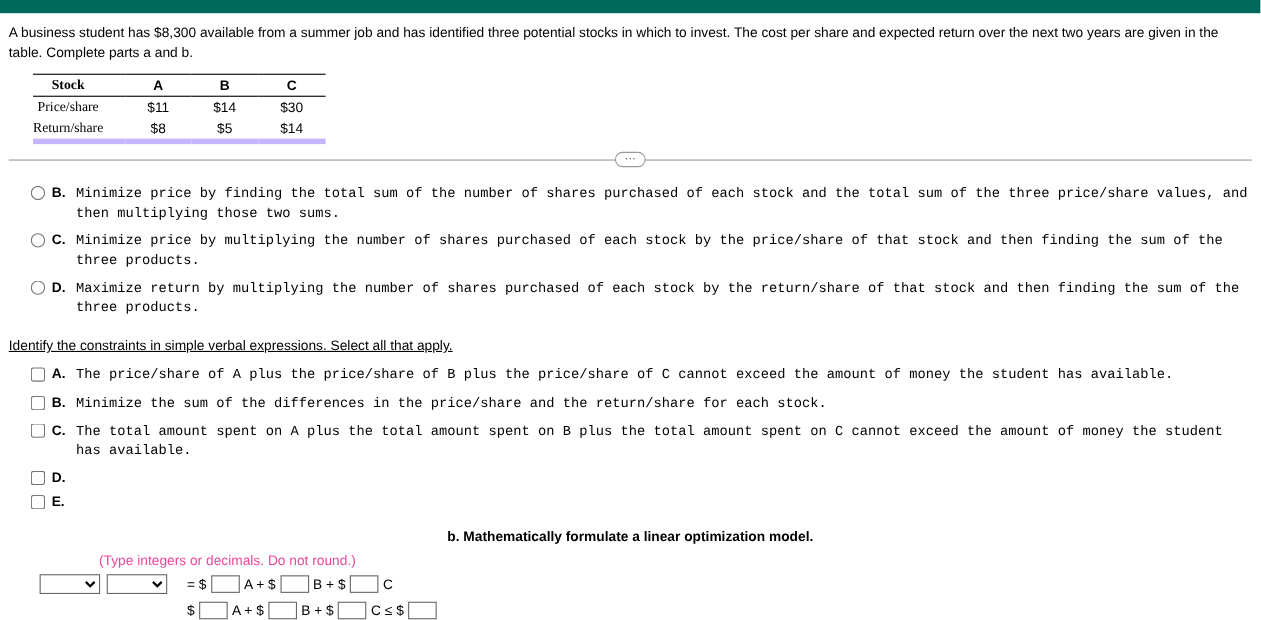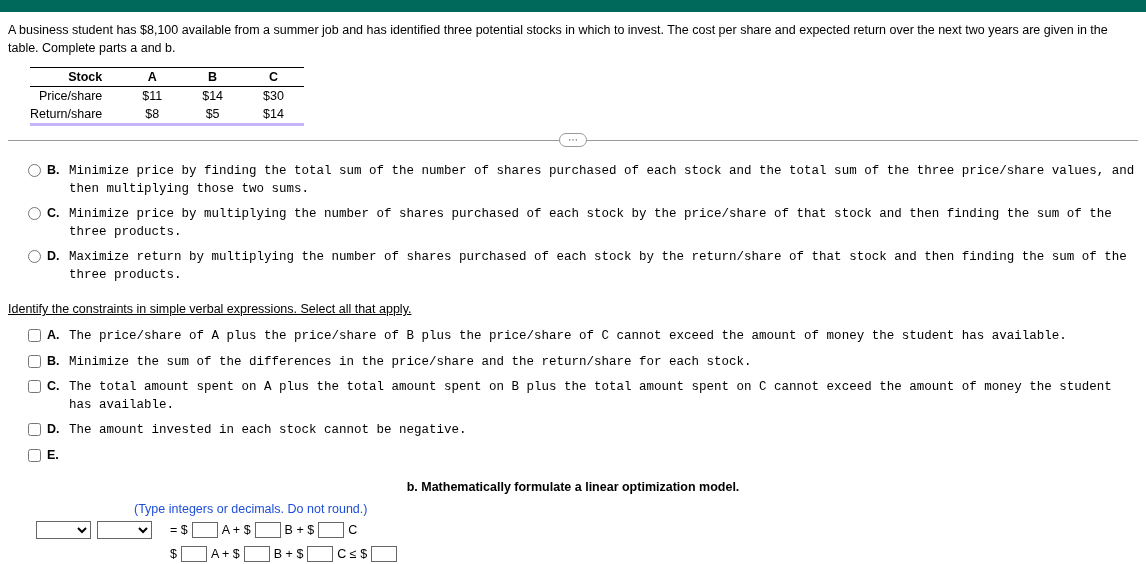--- a/index.html
+++ b/index.html
@@ -2,51 +2,51 @@
 <html><head>
   <meta charset="utf-8">
   <style>
     * { box-sizing: border-box; margin: 0; padding: 0; }
     body { font-family: Arial, Helvetica, sans-serif; font-size: 12.5px; color: #000; background: #fff; }
     .top-bar { width: 100%; height: 12px; background: #00695c; }
     .content { padding: 10px 8px; }
     .problem-text { margin-bottom: 10px; line-height: 1.4; }
     .data-table { margin: 8px 0 8px 22px; border-collapse: collapse; font-size: 12.5px; }
     .data-table th, .data-table td { padding: 2px 20px; text-align: center; }
-    .data-table th:first-child, .data-table td:first-child { text-align: right; padding-left: 0; }
+    .data-table th:first-child, .data-table td:first-child { text-align: center; padding-left: 0; font-family: Liberation Serif, serif; }
     .data-table thead tr { border-top: 1px solid #000; border-bottom: 1px solid #000; }
-    .data-table tbody tr:last-child { border-bottom: 3px solid #c4b5fd; margin-left: 47px; }
+    .data-table tbody tr:last-child { border-bottom: 5px solid #c4b5fd; margin-left: 47px; }
     .data-table th { font-weight: bold; }
     .divider-row { position: relative; margin: 14px 0 18px 0; }
     .divider-line { border: none; border-top: 1px solid #999; }
     .divider-btn { position: absolute; left: 50%; top: -7px; transform: translateX(-50%); background: #fff; border: 1px solid #999; border-radius: 10px; padding: 0 8px; height: 14px; font-size: 10px; color: #555; line-height: 12px; cursor: pointer; }
     .options-list { margin: 4px 0 14px 0; }
     .opt-row { display: flex; align-items: flex-start; gap: 6px; padding: 4px 0 4px 20px; }
     .opt-letter { font-weight: bold; min-width: 16px; }
     .opt-text { flex: 1; line-height: 1.4; font-family: Liberation Mono, monospace; }
     input[type="radio"], input[type="checkbox"] { margin-top: 1px; }
     .question-text { margin: 6px 0 8px 0; text-decoration: underline; }
     .part-b-heading { margin: 10px 0 8px 0; text-align: center; }
     .formulation { margin-left: 28px; }
-    .hint { color: #1d4ed8; margin-bottom: 4px; margin-left: 98px; }
+    .hint { color: #ec4899; margin-bottom: 4px; margin-left: 54px; }
     .form-row { display: flex; align-items: center; gap: 4px; margin-bottom: 4px; font-size: 12.5px; min-height: 20px; }
     .select-sm { height: 18px; width: 55px; font-size: 11px; border: 1px solid #666; background: #fff; }
     .num-input { width: 26px; height: 16px; border: 1px solid #666; font-size: 11px; text-align: center; }
     .row1-lead { width: 130px; display: flex; gap: 6px; }
     .row-pad { width: 130px; }
     .zero-box { border: 1px solid #666; padding: 0 4px; height: 16px; line-height: 16px; font-size: 12px; display: inline-flex; align-items: center; }
   </style>
 </head>
 <body>
 
 <div class="top-bar"></div>
 
 <div class="content">
 
-  <p class="problem-text">A business student has $8,100 available from a summer job and has identified three potential stocks in which to invest. The cost per share and expected return over the next two years are given in the table. Complete parts a and b.</p>
+  <p class="problem-text">A business student has $8,300 available from a summer job and has identified three potential stocks in which to invest. The cost per share and expected return over the next two years are given in the table. Complete parts a and b.</p>
 
   <table class="data-table">
     <thead>
       <tr>
         <th>Stock</th>
         <th>A</th>
         <th>B</th>
         <th>C</th>
       </tr>
     </thead>
@@ -103,21 +103,20 @@
       <span class="opt-text">Minimize the sum of the differences in the price/share and the return/share for each stock.</span>
     </div>
     <div class="opt-row">
       <input type="checkbox" style="">
       <span class="opt-letter">C.</span>
       <span class="opt-text">The total amount spent on A plus the total amount spent on B plus the total amount spent on C cannot exceed the amount of money the student has available.</span>
     </div>
     <div class="opt-row">
       <input type="checkbox" style="">
       <span class="opt-letter">D.</span>
-      <span class="opt-text">The amount invested in each stock cannot be negative.</span>
     </div>
     <div class="opt-row">
       <input type="checkbox" style="">
       <span class="opt-letter">E.</span>
     </div>
   </div>
 
   <p class="part-b-heading"><b>b. Mathematically formulate a linear optimization model.</b></p>
 
   <div class="formulation">

